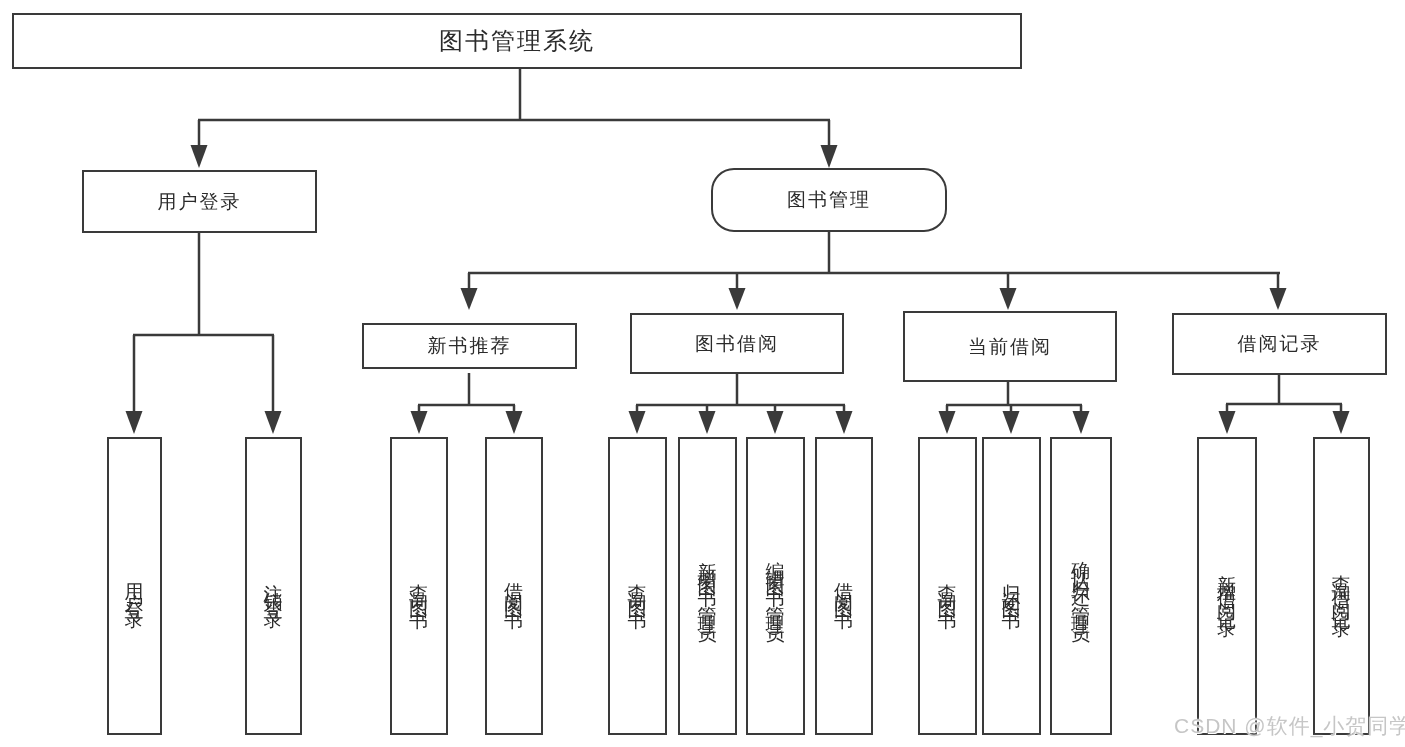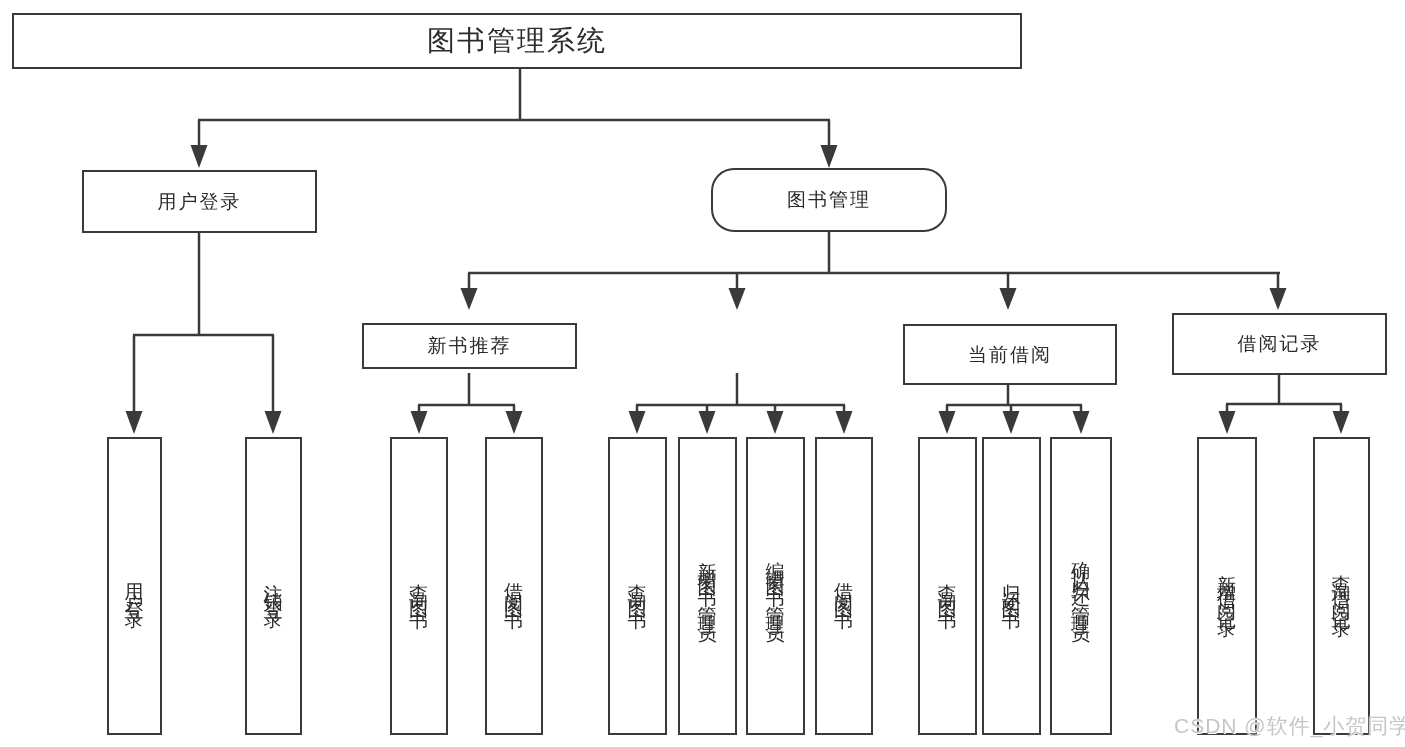--- a/index.html
+++ b/index.html
@@ -24,21 +24,21 @@
     background: #ffffff;
     display: flex;
     align-items: center;
     justify-content: center;
     color: #2b2b2b;
     font-size: 19px;
     letter-spacing: 2px;
     z-index: 2;
     white-space: nowrap;
   }
-  .node.root { font-size: 28px; }
+  .node.root { font-size: 24px; }
   .node.leaf {
     writing-mode: vertical-rl;
     font-size: 19px;
     letter-spacing: 9px;
     white-space: normal;
     line-height: 1;
   }
   .watermark {
     position: absolute;
     left: 1174px;
@@ -125,21 +125,22 @@
       <polygon points="1332.5,411 1349.5,411 1341,434"></polygon>
     </g>
   </svg>
 
   <div class="node root" style="left:12px; top:13px; width:1010px; height:56px;">图书管理系统</div>
 
   <div class="node" style="left:82px; top:170px; width:235px; height:63px;">用户登录</div>
   <div class="node" style="left:711px; top:168px; width:236px; height:64px;border-radius:23px;">图书管理</div>
 
   <div class="node" style="left:362px; top:323px; width:215px; height:46px;">新书推荐</div>
-  <div class="node" style="left:903px; top:324px; width:214px; height:61px;">当前借阅</div>
+  <div class="node" style="left:630px; top:313px; width:214px; height:61px;">图书借阅</div>
+  <div class="node" style="left:903px; top:311px; width:214px; height:71px;">当前借阅</div>
   <div class="node" style="left:1172px; top:313px; width:215px; height:62px;">借阅记录</div>
 
   <div class="node leaf" style="left:107px; top:437px; width:55px; height:298px;">用户登录</div>
   <div class="node leaf" style="left:245px; top:437px; width:57px; height:298px;">注销登录</div>
 
   <div class="node leaf" style="left:390px; top:437px; width:58px; height:298px;">查询图书</div>
   <div class="node leaf" style="left:485px; top:437px; width:58px; height:298px;">借阅图书</div>
 
   <div class="node leaf" style="left:608px; top:437px; width:59px; height:298px;">查询图书</div>
   <div class="node leaf" style="left:678px; top:437px; width:59px; height:298px;">新增图书（管理员）</div>

